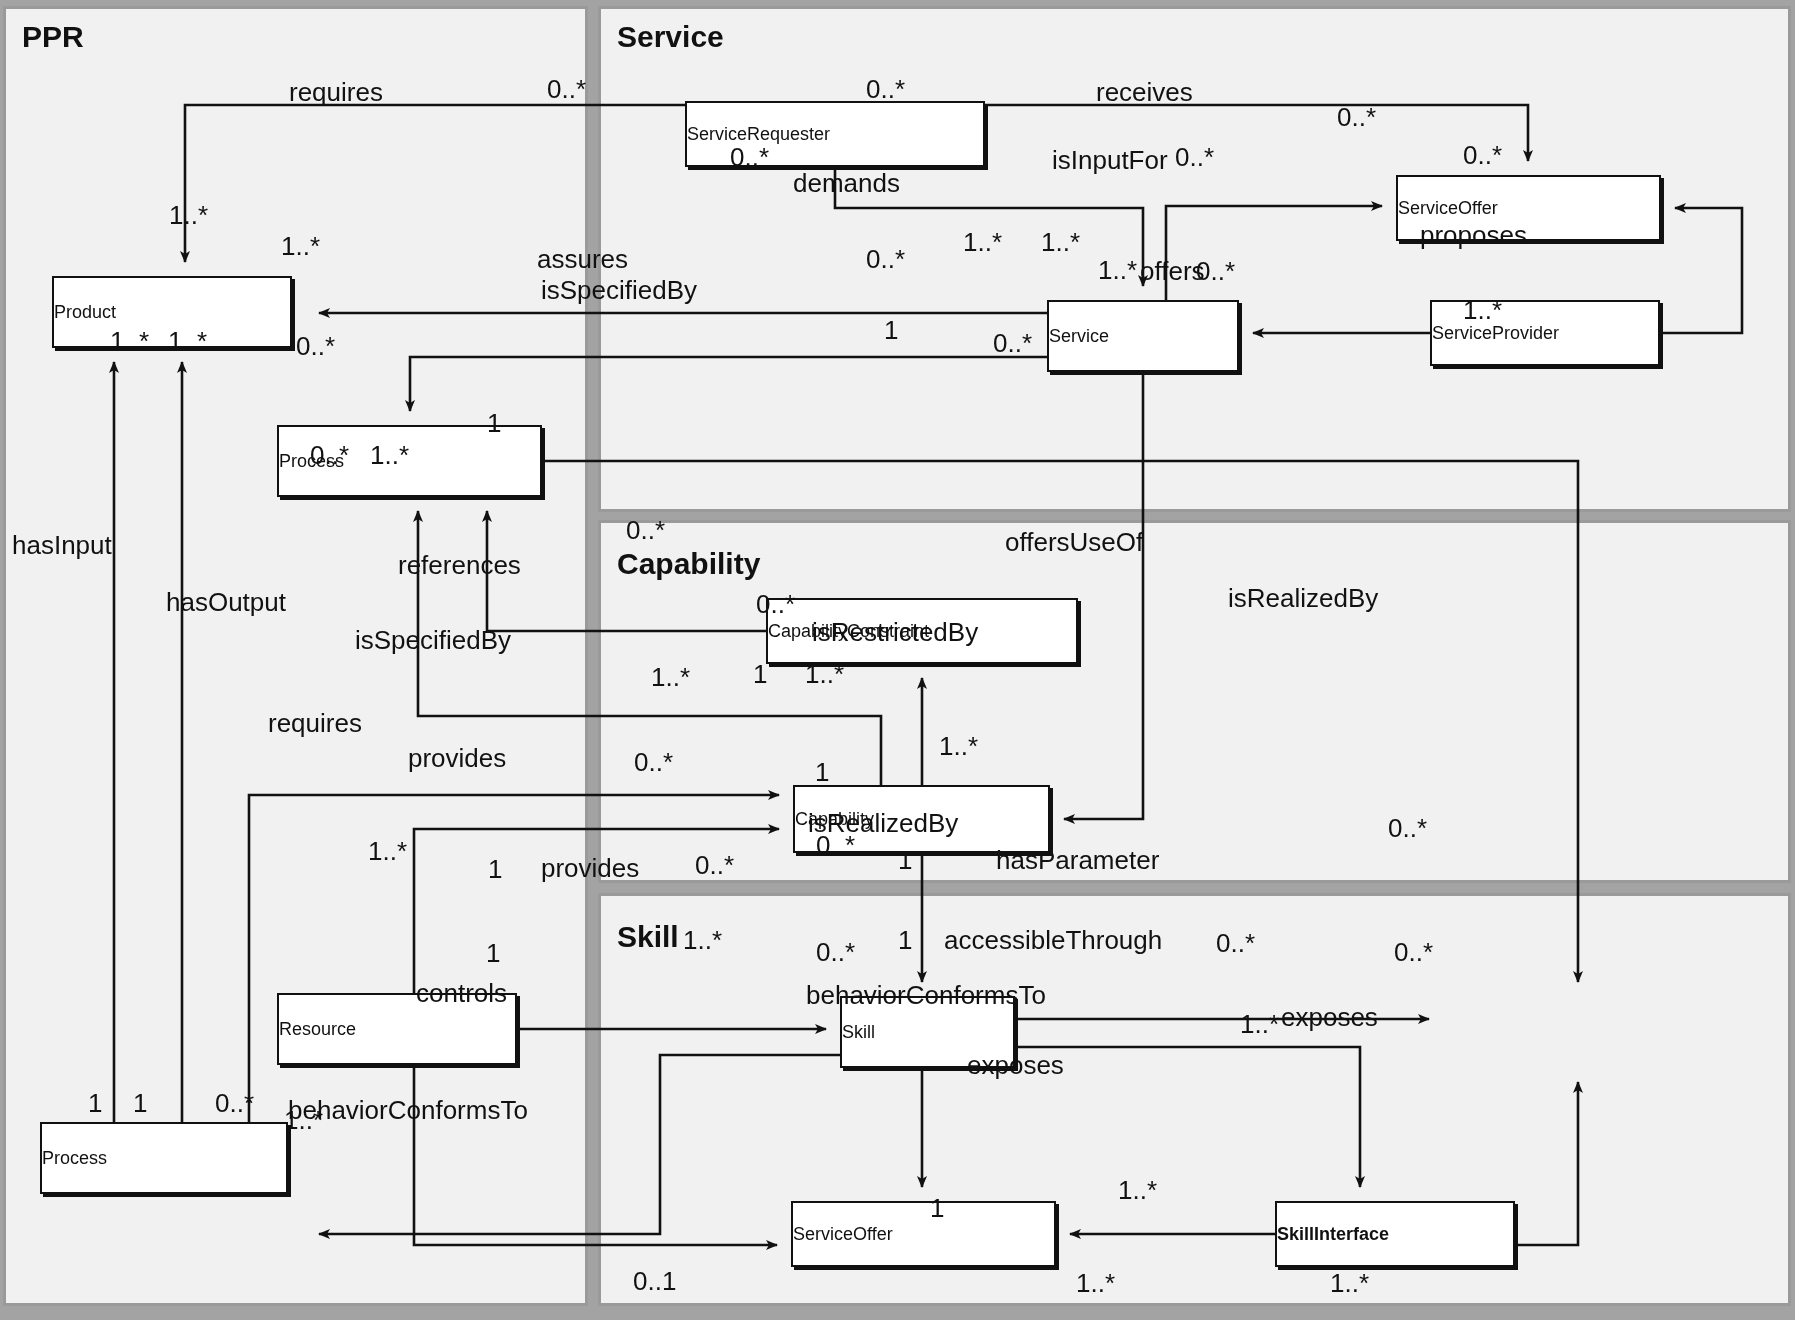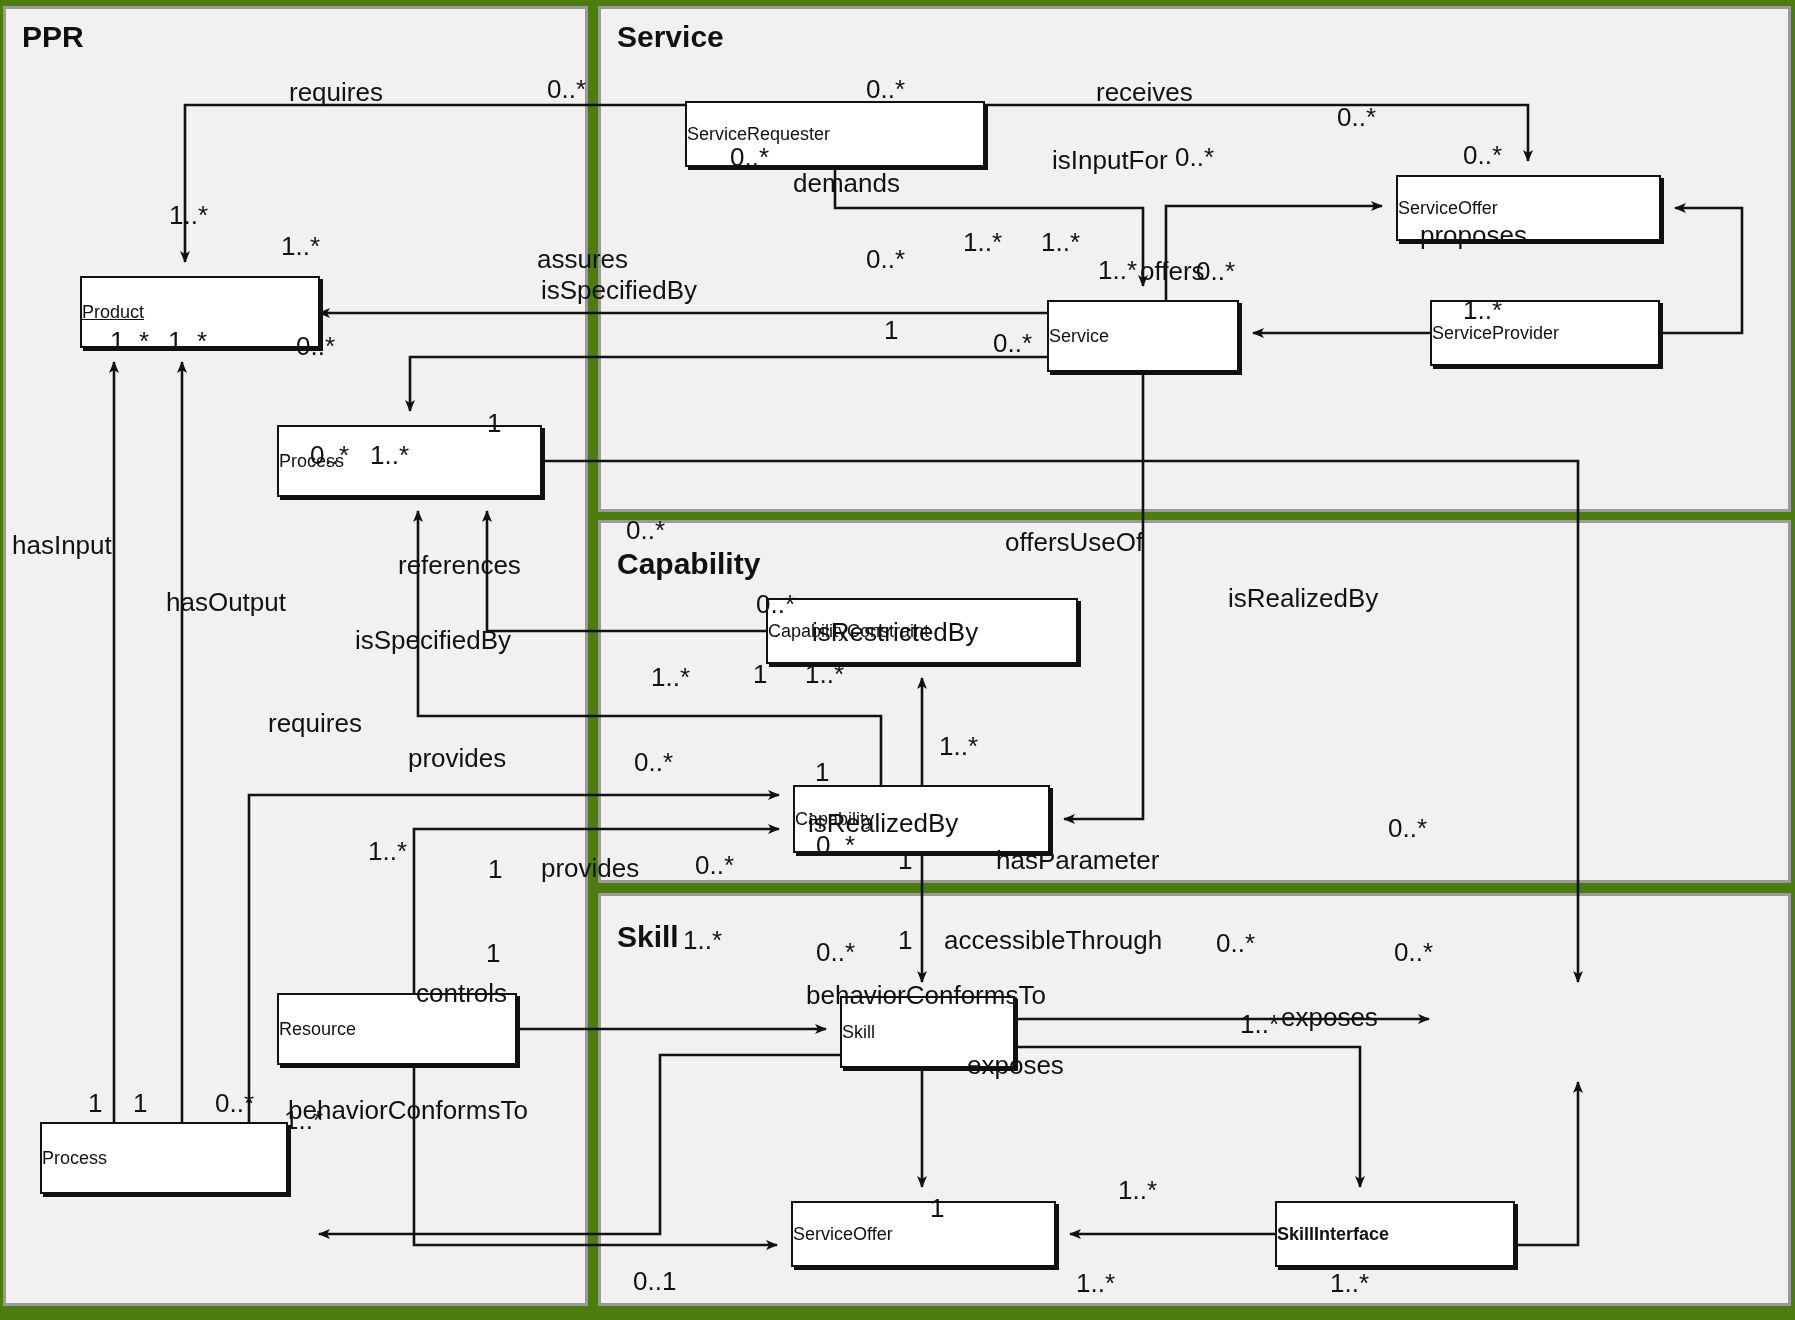--- a/index.html
+++ b/index.html
@@ -1,16 +1,16 @@
 <!DOCTYPE html>
 <html><head>
 <meta charset="utf-8">
 <style>
   html,body{margin:0;padding:0;background:#ffffff;}
-  #root{position:relative;width:1795px;height:1320px;background:#4d7c0f;
+  #root{position:relative;width:1795px;height:1320px;background:#a3a3a3;
         font-family:"Liberation Sans", sans-serif;overflow:hidden;}
   #svg{position:absolute;left:0;top:0;width:1795px;height:1320px;}
   .panel{position:absolute;background:#f1f1f1;border:3px solid #9a9a9a;box-sizing:border-box;}
   .panel-title{position:absolute;font-weight:bold;font-size:30px;color:#111;letter-spacing:0px;}
   .node{position:absolute;background:#ffffff;border:2.5px solid #111;box-sizing:border-box;
         display:flex;align-items:center;
         font-size:18px;color:#111;box-shadow:3px 3px 0 #111;}
   .lbl{position:absolute;font-size:26px;color:#111;white-space:nowrap;}
   .mult{position:absolute;font-size:26px;color:#111;white-space:nowrap;}
 </style>
@@ -85,21 +85,21 @@
 
       <path d="M1515,1245 L1578,1245 L1578,1082" marker-end="url(#arw)"></path>
 
       <path d="M114,1122 L114,362" marker-end="url(#arw)"></path>
 
       <path d="M182,1122 L182,362" marker-end="url(#arw)"></path>
 
     </g>
   </svg>
 
-  <div class="node" style="left:80px;top:276px;width:240px;height:72px;text-decoration:underline;">
+  <div class="node" style="left:52px;top:276px;width:240px;height:72px;">
       <span>Product</span>
     </div>
   <div class="node" style="left:277px;top:425px;width:265px;height:72px;">
       <span>Process</span>
     </div>
   <div class="node" style="left:277px;top:993px;width:240px;height:72px;">
       <span>Resource</span>
     </div>
   <div class="node" style="left:40px;top:1122px;width:248px;height:72px;">
       <span>Process</span>

